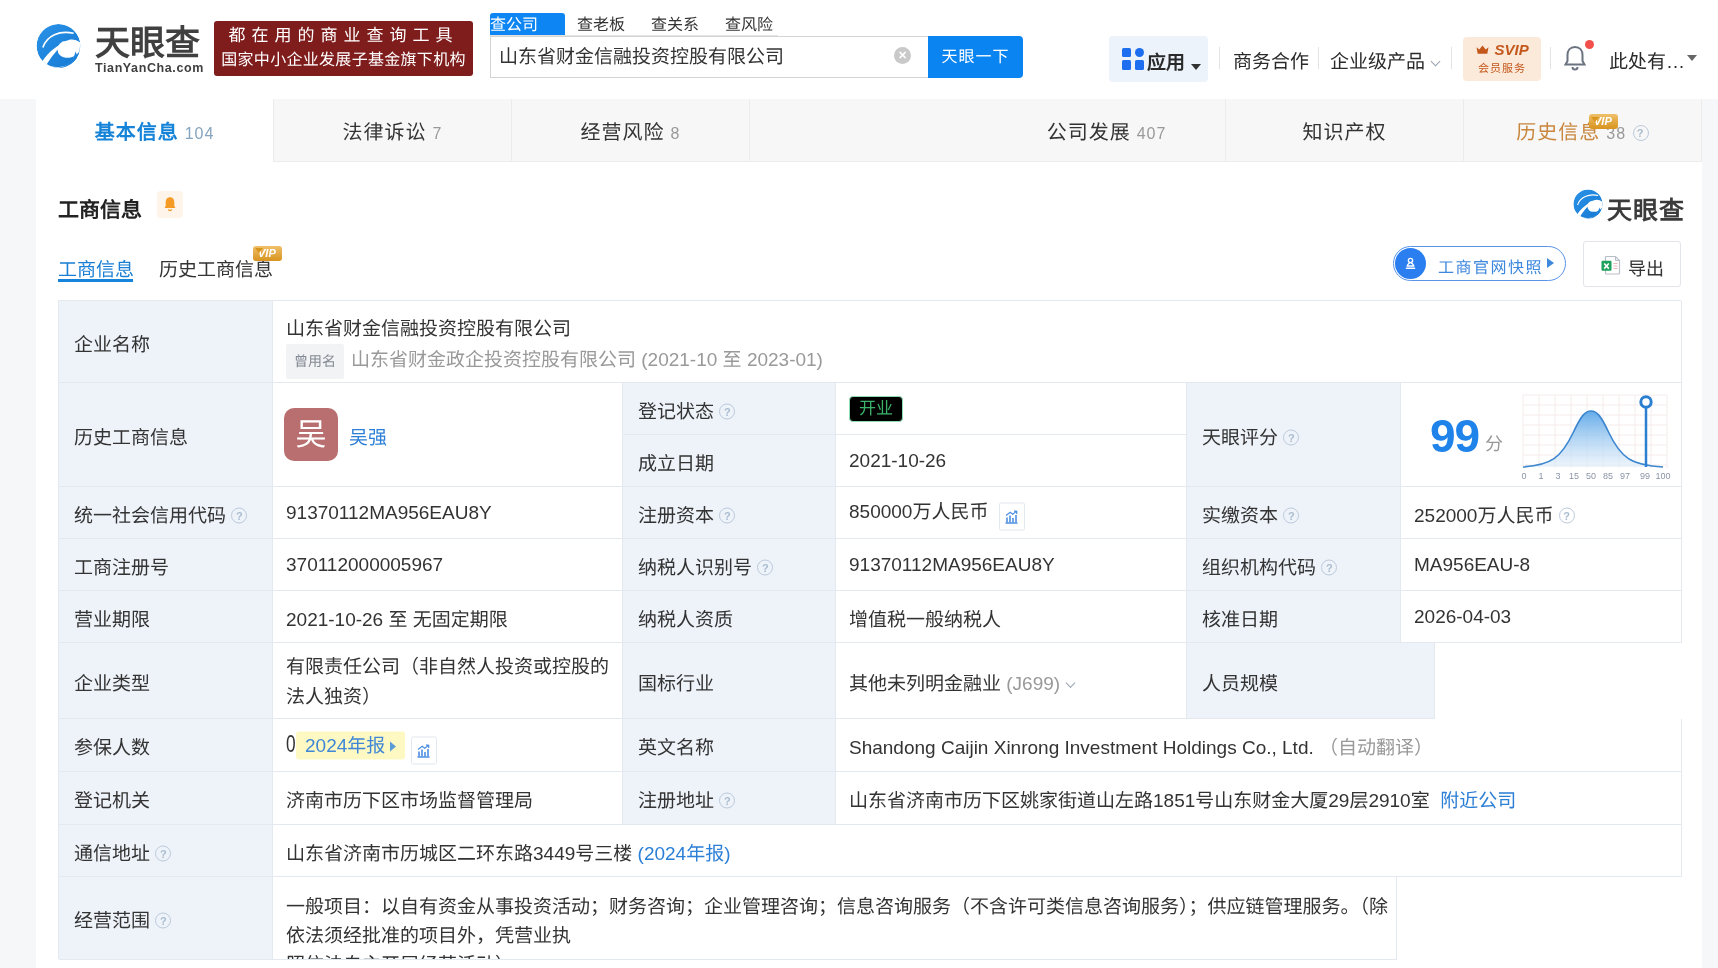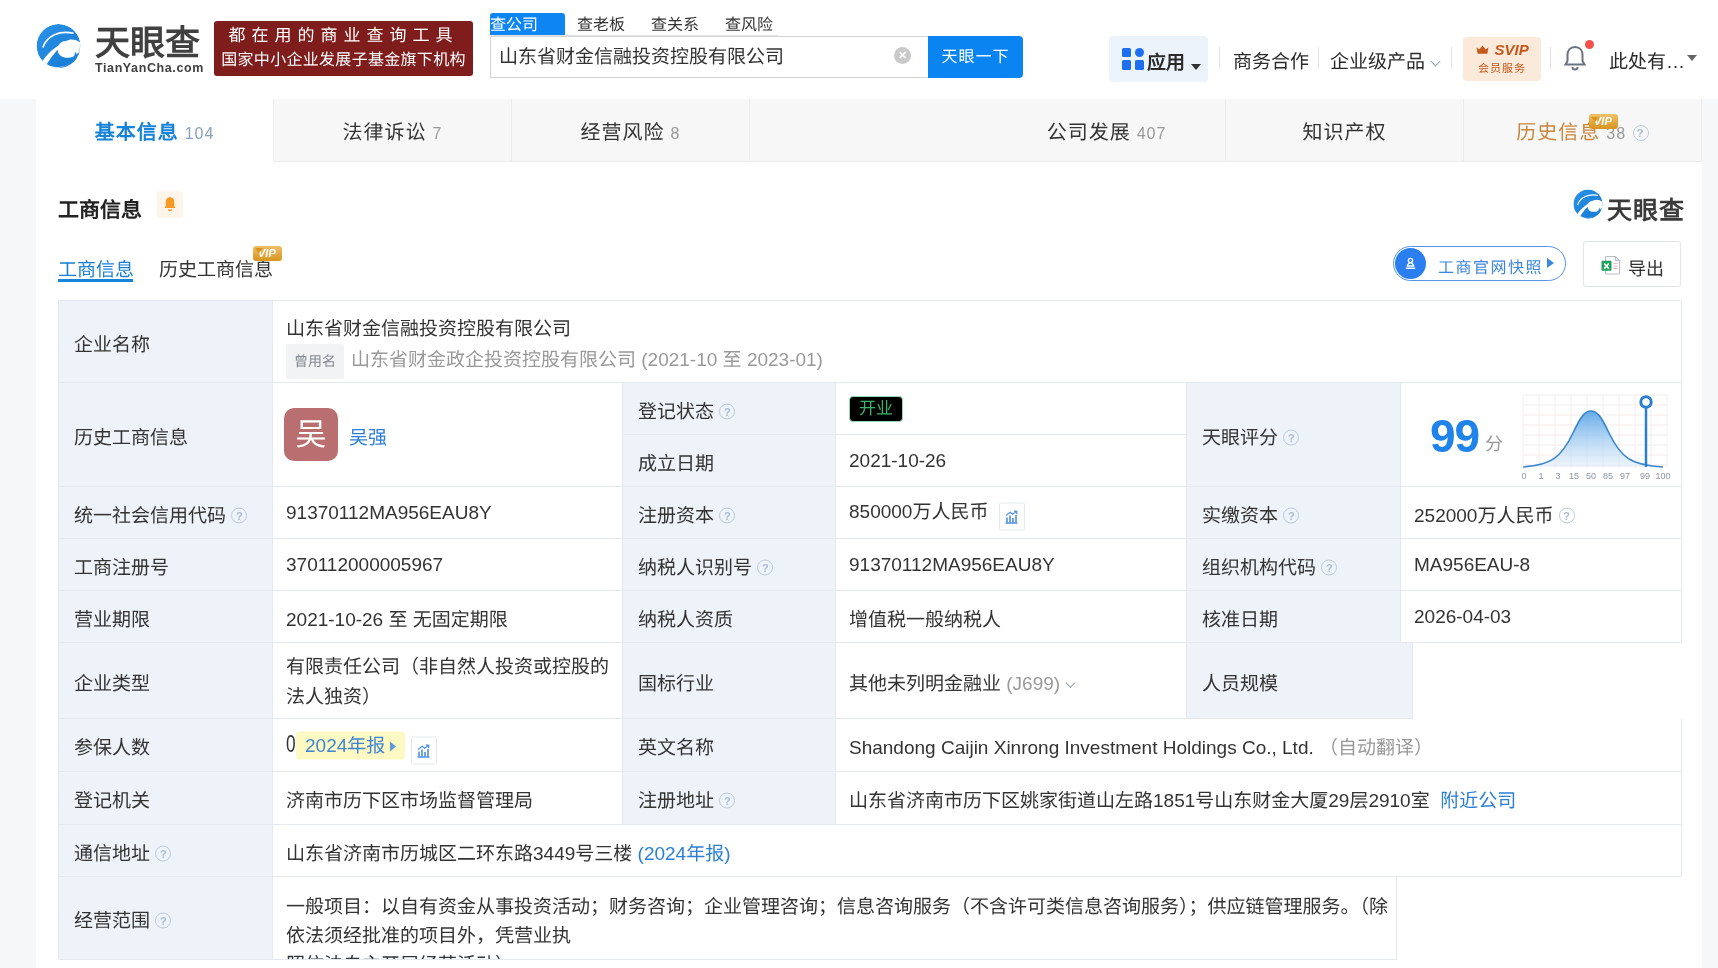--- a/index.html
+++ b/index.html
@@ -354,21 +354,21 @@
       </div>
 <div class="c val" style="left:214px;top:342px;width:350px;height:76px;">
         <div style="position:absolute;left:13px;top:9px;line-height:30px;">有限责任公司（非自然人投资或控股的<br>法人独资）</div>
       </div>
 <div class="c lab" style="left:564px;top:342px;width:213px;height:76px;">
         <div class="in">国标行业</div>
       </div>
 <div class="c val" style="left:777px;top:342px;width:351px;height:76px;">
         <div class="in">其他未列明金融业 <span class="grey">(J699)</span><span class="dcaret"></span></div>
       </div>
-<div class="c lab" style="left:1128px;top:342px;width:226px;height:76px;">
+<div class="c lab" style="left:1128px;top:342px;width:248px;height:76px;">
         <div class="in">人员规模</div>
       </div>
 <div class="c lab" style="left:0px;top:418px;width:214px;height:53px;">
         <div class="in">参保人数</div>
       </div>
 <div class="c val" style="left:214px;top:418px;width:350px;height:53px;">
         <div class="in" style="top:54%;"><span style="display:inline-block;font-size:24px;transform:scaleX(0.72);transform-origin:0 50%;width:10px;letter-spacing:0;">0</span><span class="bluetag">2024年报<span class="rarrow"></span></span> <span class="iconbox"><svg width="15" height="15" viewBox="0 0 15 15" style="margin-top:6px;">
               <path d="M1.5 13.5 h12" stroke="#4d8fe2" stroke-width="1.3" fill="none"></path>
               <path d="M3 13 v-5 M6 13 v-7 M9 13 v-4.5 M12 13 v-7.5" stroke="#4d8fe2" stroke-width="1.6"></path>
               <path d="M2 6 L6.2 2.8 L8.7 4.8 L12.8 1.6 M12.8 1.6 l-2.8 0.1 M12.8 1.6 l-0.1 2.8" stroke="#4d8fe2" stroke-width="1.2" fill="none"></path>

